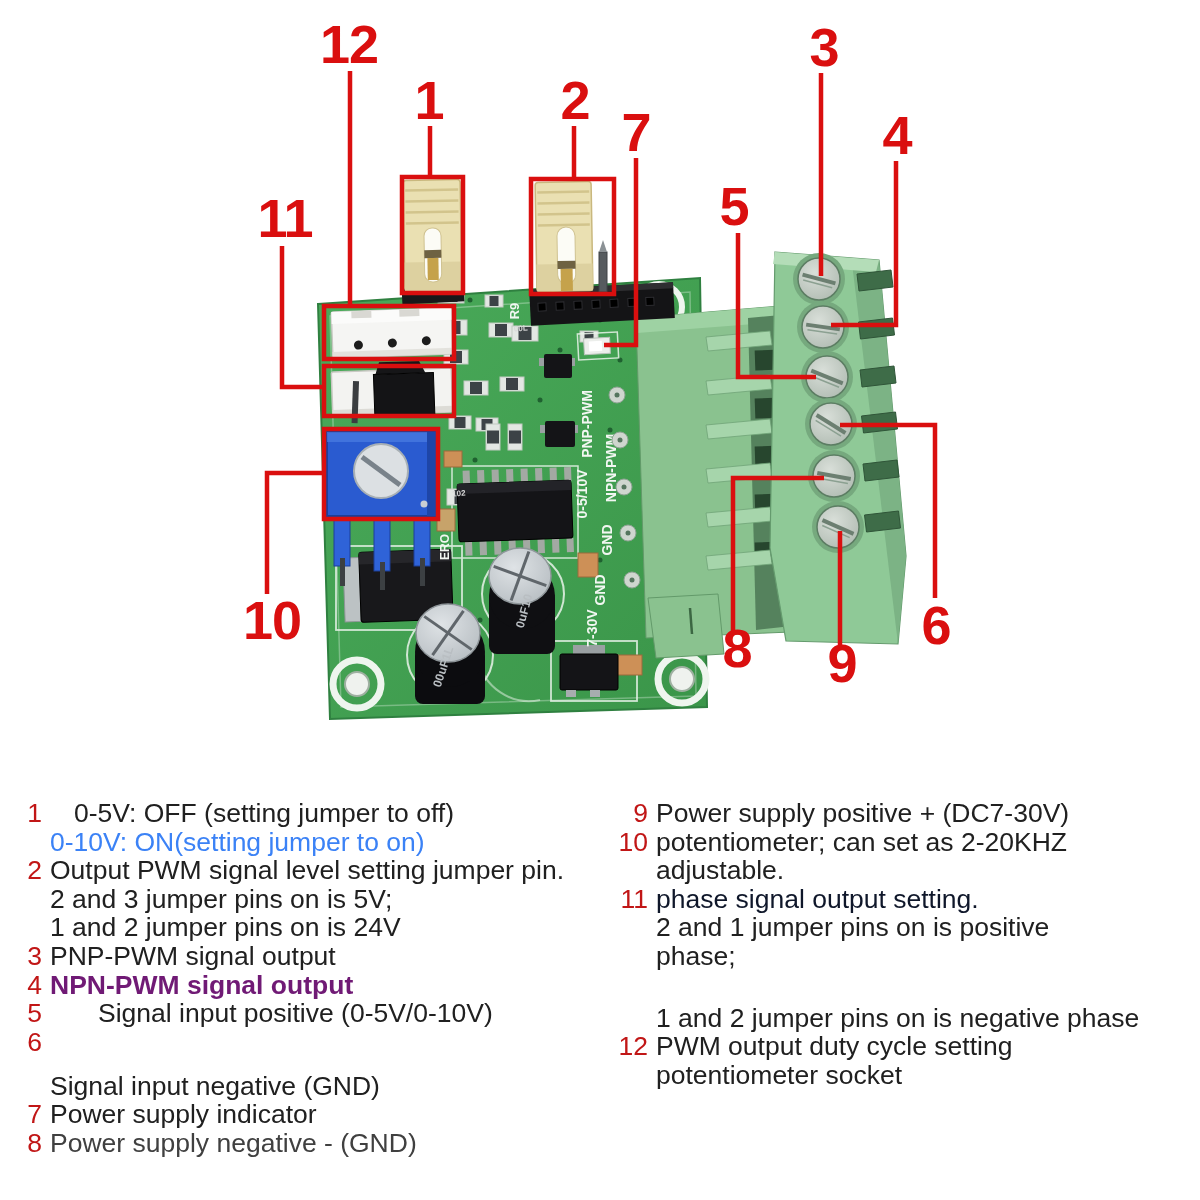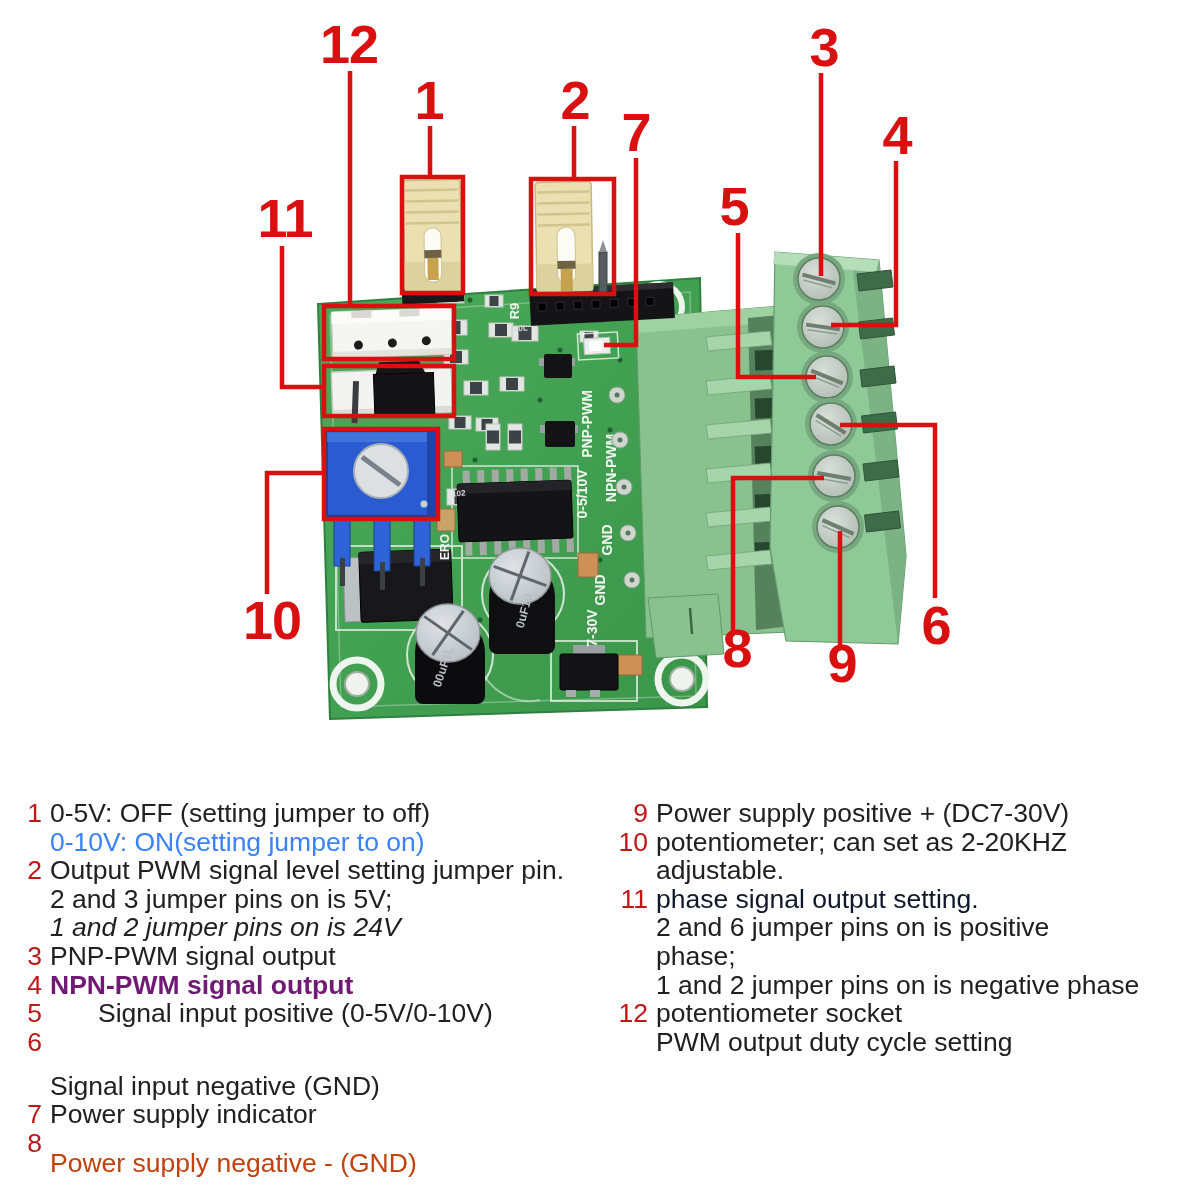--- a/index.html
+++ b/index.html
@@ -398,30 +398,30 @@
         <div class="callout-num" style="left: 737px; top: 648px; color: rgb(218, 15, 15);">8</div>
         <div class="callout-num" style="left: 842px; top: 663px; color: rgb(218, 15, 15);">9</div>
         <div class="callout-num" style="left: 936px; top: 625px; color: rgb(218, 15, 15);">6</div>
       </div>
   </div>
 
   <div id="legend-left" class="legend-col" style="left:20px;top:799px;">
       <div class="legend-item">
         <span class="legend-num legend-line" style="width: 22px; color: rgb(193, 22, 22);">1</span>
         <div>
-          <div class="legend-line" style="color: rgb(32, 32, 32);">0-5V: OFF (setting jumper to off)</div>
+          <div class="legend-line" style="color: rgb(32, 32, 32); margin-left: 24px;">0-5V: OFF (setting jumper to off)</div>
           <div class="legend-line" style="color: #3b82f6;">0-10V: ON(setting jumper to on)</div>
         </div>
       </div>
       <div class="legend-item">
         <span class="legend-num legend-line" style="width: 22px; color: rgb(193, 22, 22);">2</span>
         <div>
           <div class="legend-line" style="color: rgb(32, 32, 32);">Output PWM signal level setting jumper pin.</div>
           <div class="legend-line" style="color: rgb(32, 32, 32);">2 and 3 jumper pins on is 5V;</div>
-          <div class="legend-line" style="color: rgb(32, 32, 32); font-style: italic;">1 and 2 jumper pins on is 24V</div>
+          <div class="legend-line" style="color: rgb(32, 32, 32);">1 and 2 jumper pins on is 24V</div>
         </div>
       </div>
       <div class="legend-item">
         <span class="legend-num legend-line" style="width: 22px; color: rgb(193, 22, 22);">3</span>
         <div>
           <div class="legend-line" style="color: rgb(32, 32, 32);">PNP-PWM signal output</div>
         </div>
       </div>
       <div class="legend-item">
         <span class="legend-num legend-line" style="width: 22px; color: rgb(193, 22, 22);">4</span>
@@ -443,21 +443,21 @@
       </div>
       <div class="legend-item">
         <span class="legend-num legend-line" style="width: 22px; color: rgb(193, 22, 22);">7</span>
         <div>
           <div class="legend-line" style="color: rgb(32, 32, 32);">Power supply indicator</div>
         </div>
       </div>
       <div class="legend-item">
         <span class="legend-num legend-line" style="width: 22px; color: rgb(193, 22, 22);">8</span>
         <div>
-          <div class="legend-line" style="color: #c2410c; margin-top: 20px;">Power supply negative - (GND)</div>
+          <div class="legend-line" style="color: #404040;">Power supply negative - (GND)</div>
         </div>
       </div>
     </div>
   <div id="legend-right" class="legend-col" style="left:612px;top:799px;">
       <div class="legend-item">
         <span class="legend-num legend-line" style="width: 36px; color: rgb(193, 22, 22);">9</span>
         <div>
           <div class="legend-line" style="color: rgb(32, 32, 32);">Power supply positive + (DC7-30V)</div>
         </div>
       </div>
@@ -465,26 +465,26 @@
         <span class="legend-num legend-line" style="width: 36px; color: rgb(193, 22, 22);">10</span>
         <div>
           <div class="legend-line" style="color: rgb(32, 32, 32);">potentiometer; can set as 2-20KHZ</div>
           <div class="legend-line" style="color: rgb(32, 32, 32);">adjustable.</div>
         </div>
       </div>
       <div class="legend-item">
         <span class="legend-num legend-line" style="width: 36px; color: rgb(193, 22, 22);">11</span>
         <div>
           <div class="legend-line" style="color: #0f172a;">phase signal output setting.</div>
-          <div class="legend-line" style="color: rgb(32, 32, 32);">2 and 6 jumper pins on is positive</div>
+          <div class="legend-line" style="color: rgb(32, 32, 32);">2 and 1 jumper pins on is positive</div>
           <div class="legend-line" style="color: rgb(32, 32, 32);">phase;</div>
-          <div class="legend-line" style="color: rgb(32, 32, 32);">1 and 2 jumper pins on is negative phase</div>
+          <div class="legend-line" style="color: rgb(32, 32, 32); margin-top: 33px;">1 and 2 jumper pins on is negative phase</div>
         </div>
       </div>
       <div class="legend-item">
         <span class="legend-num legend-line" style="width: 36px; color: rgb(193, 22, 22);">12</span>
         <div>
+          <div class="legend-line" style="color: rgb(32, 32, 32);">PWM output duty cycle setting</div>
           <div class="legend-line" style="color: rgb(32, 32, 32);">potentiometer socket</div>
-          <div class="legend-line" style="color: rgb(32, 32, 32);">PWM output duty cycle setting</div>
         </div>
       </div>
     </div>
 </div>
 
 </body></html>

